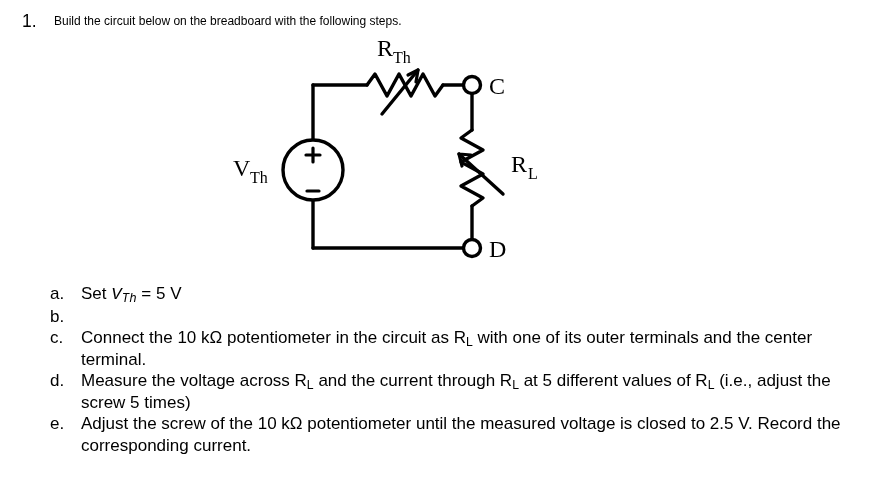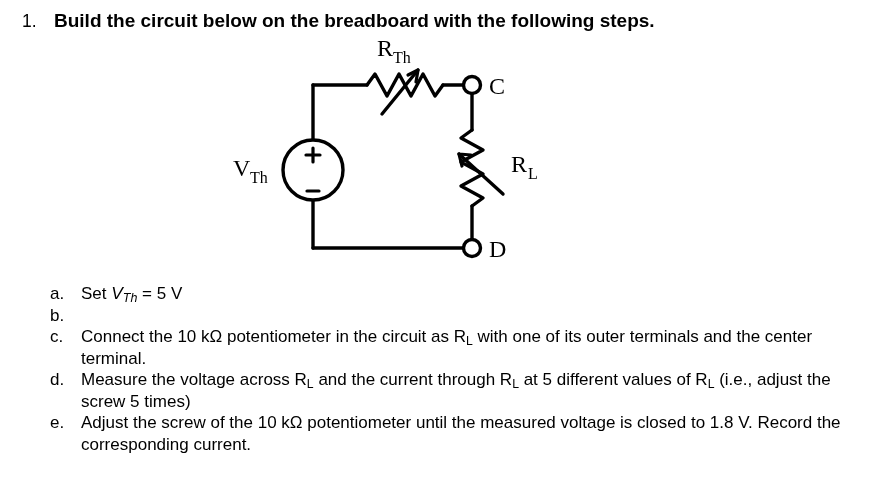--- a/index.html
+++ b/index.html
@@ -25,24 +25,23 @@
     display: flex;
     align-items: flex-start;
   }
   #question-block .marker {
     width: 32px;
     flex: 0 0 32px;
     font-size: 17.5px;
     line-height: 22px;
   }
   #question-block .qtext {
-    font-size: 19px;
+    font-size: 12px;
     line-height: 22px;
     white-space: nowrap;
-    font-weight: bold;
   }
 
   
   #circuit-figure {
     position: absolute;
     left: 215px;
     top: 36px;
     width: 330px;
     height: 240px;
   }
@@ -76,21 +75,21 @@
     max-width: 772px;
   }
   .step-text sub {
     font-size: 0.72em;
     line-height: 0;
     vertical-align: baseline;
     position: relative;
     bottom: -0.22em;
   }
   .mathvar {
-    font-family: Liberation Sans, sans-serif;
+    font-family: Liberation Mono, monospace;
     font-style: italic;
     font-size: 1.02em;
   }
   .mathvar sub {
     font-style: italic;
     font-size: 0.72em;
     position: relative;
     bottom: -0.22em;
     line-height: 0;
   }
@@ -171,15 +170,15 @@
     <div class="step-row">
       <span class="step-marker">c.</span>
       <span class="step-text">Connect the 10 kΩ potentiometer in the circuit as <span>R<sub>L</sub></span> with one of its outer terminals and the center terminal.</span>
     </div>
     <div class="step-row">
       <span class="step-marker">d.</span>
       <span class="step-text">Measure the voltage across <span>R<sub>L</sub></span> and the current through <span>R<sub>L</sub></span> at 5 different values of <span>R<sub>L</sub></span> (i.e., adjust the screw 5 times)</span>
     </div>
     <div class="step-row">
       <span class="step-marker">e.</span>
-      <span class="step-text">Adjust the screw of the 10 kΩ potentiometer until the measured voltage is closed to 1.8 V. Record the corresponding current.</span>
+      <span class="step-text">Adjust the screw of the 10 kΩ potentiometer until the measured voltage is closed to 2.5 V. Record the corresponding current.</span>
     </div>
   </div>
 
 </body></html>

